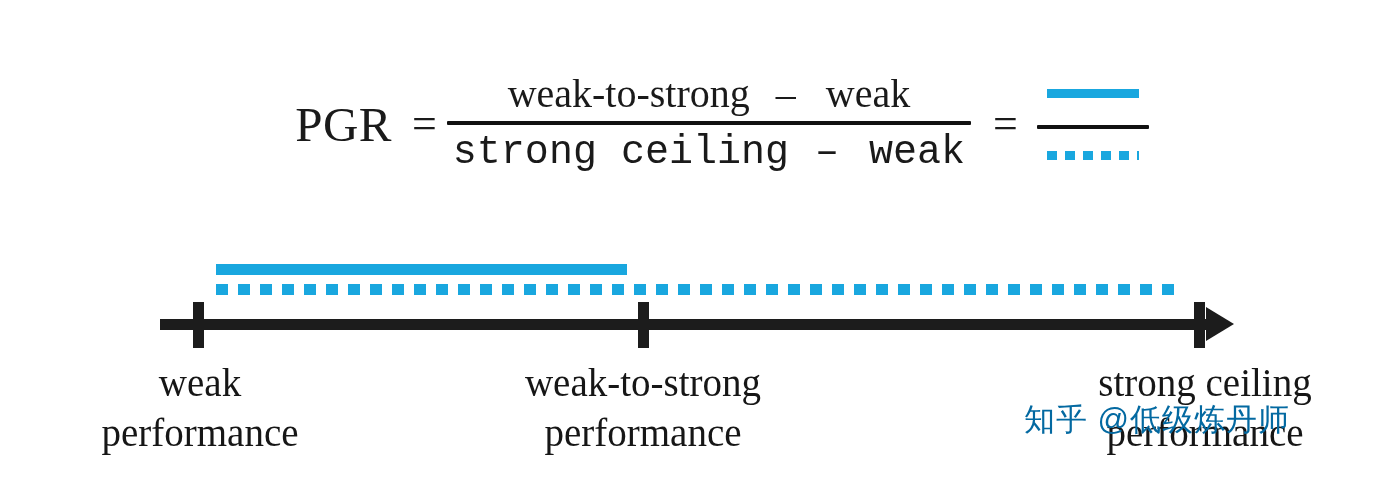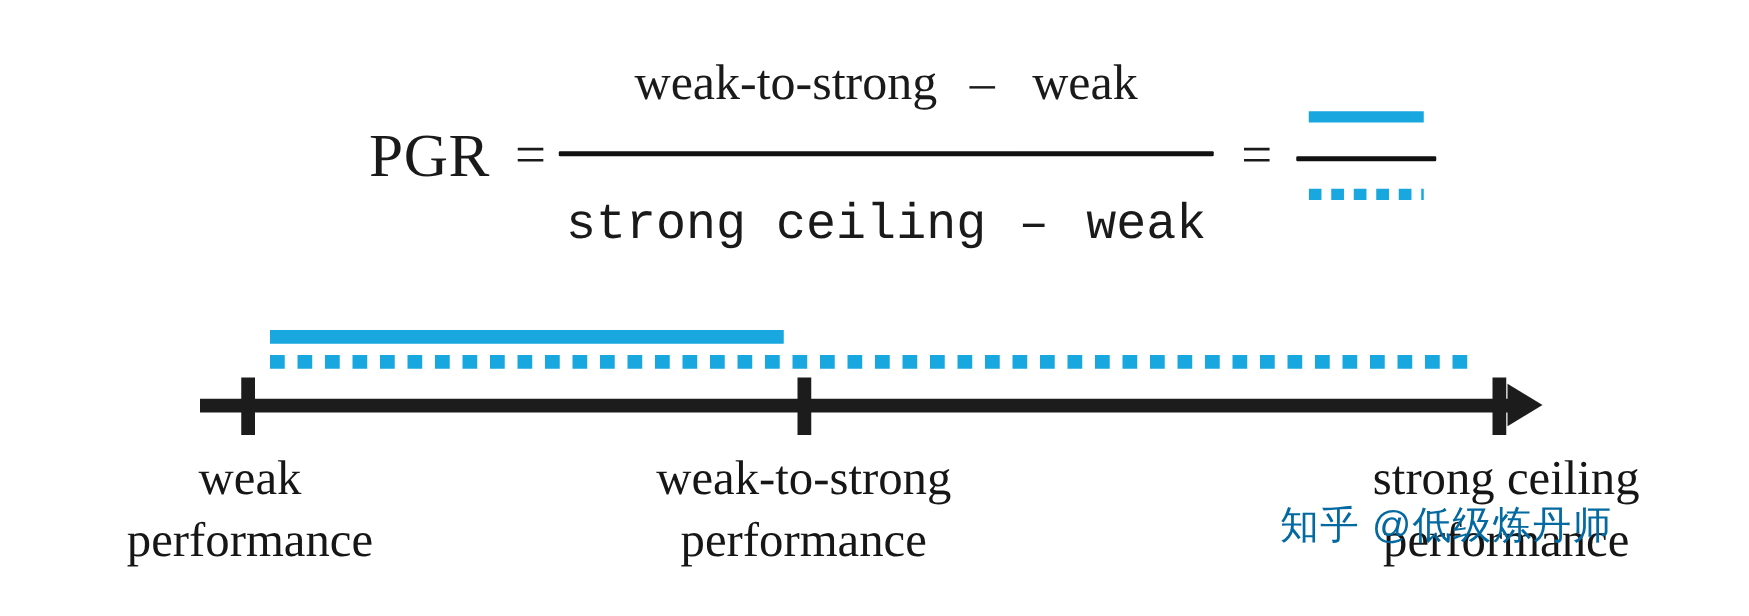--- a/index.html
+++ b/index.html
@@ -44,21 +44,20 @@
     line-height: 1;
     padding: 0 16px 0 22px;
   }
 
   
   .fraction {
     display: inline-flex;
     flex-direction: column;
     align-items: center;
     justify-content: center;
-    gap: 28px;
   }
   .frac-num, .frac-den {
     font-size: 40px;
     line-height: 1.05;
     white-space: nowrap;
     padding: 4px 6px 6px 6px;
     text-align: center;
   }
   .frac-den { padding-top: 7px; font-family: Liberation Mono, monospace; }
   .frac-bar {

